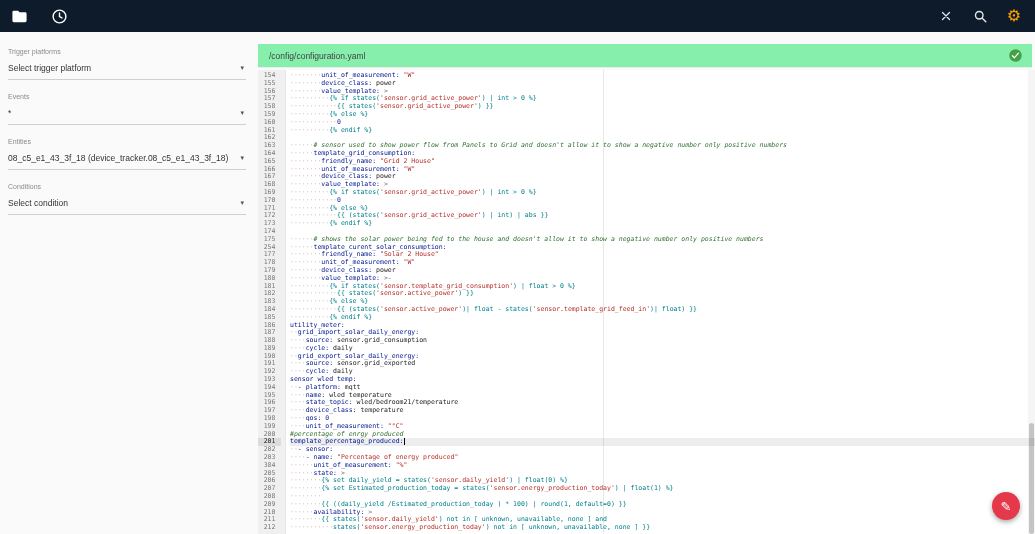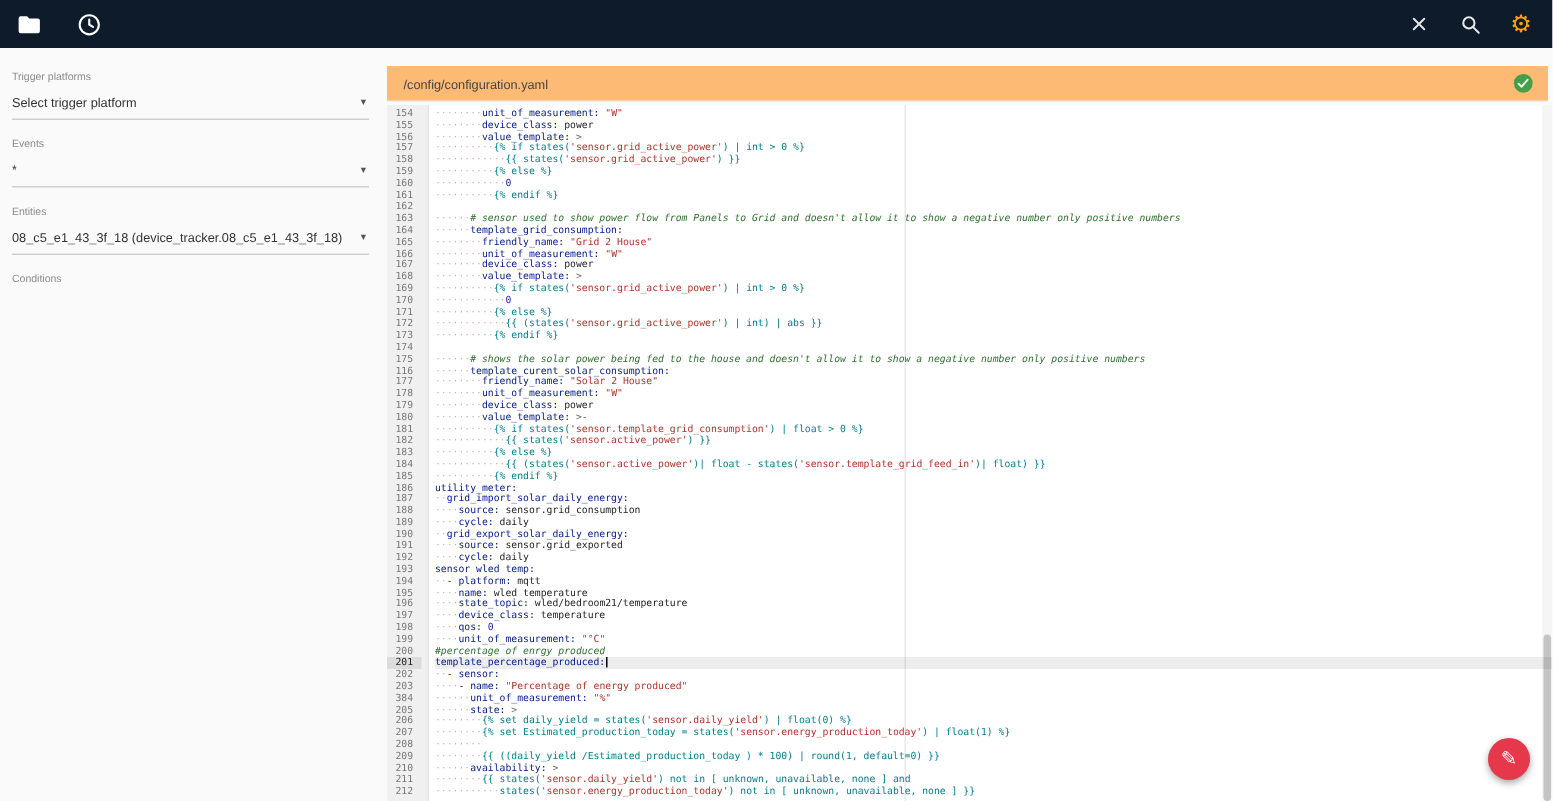--- a/index.html
+++ b/index.html
@@ -20,21 +20,21 @@
   .sidebar { position:absolute; left:8px; top:46px; width:238px; }
   .field { height:45px; }
   .f-label { font-size:7px; color:#8b8b8b; padding-top:2px; }
   .f-control { display:flex; align-items:center; justify-content:space-between;
                border-bottom:1px solid #cfcfcf; margin-top:6px; padding:2px 2px 6px 0; cursor:pointer; }
   .f-value { font-size:8.5px; color:#333; white-space:nowrap; overflow:hidden; }
   .f-value.placeholder { color:#a8a8a8; }
   .f-arrow { font-size:7px; color:#555; flex:0 0 auto; margin-left:4px; }
 
   
-  .filebar { position:absolute; left:258px; top:44px; right:3px; height:24px; background:#fdba74;
+  .filebar { position:absolute; left:258px; top:44px; right:3px; height:24px; background:#86efac;
              border-bottom:1px solid #ececec; display:flex; align-items:center; padding:0 9px 0 11px; }
   .filepath { font-size:8.5px; color:#444; flex:1; }
   .check { width:15px; height:15px; }
 
   
   .editor { position:absolute; left:258px; top:70px; right:0; bottom:0; background:#fff;
             display:flex; font-family:"DejaVu Sans Mono", monospace; }
   .gutter { width:28px; background:#f0f0f0; border-right:1px solid #e6e6e6; color:#777;
             font-size:6.5px; text-align:center; padding:2px 4px 0 0; flex:0 0 auto; }
   .gnum { height:7.8px; line-height:7.8px; }
@@ -117,20 +117,24 @@
   <div class="field">
     <div class="f-label">Entities</div>
     <div class="f-control">
       <span class="f-value">08_c5_e1_43_3f_18 (device_tracker.08_c5_e1_43_3f_18)</span>
       <span class="f-arrow">▾</span>
     </div>
   </div>
 
   <div class="field">
     <div class="f-label">Conditions</div>
+    <div class="f-control">
+      <span class="f-value">Select condition</span>
+      <span class="f-arrow">▾</span>
+    </div>
   </div>
 
 </div>
 </div>
 
 <div class="filebar">
   <span class="filepath">/config/configuration.yaml</span>
   <span class="check">
     <svg width="15" height="15" viewBox="0 0 24 24">
       <circle cx="12" cy="12" r="10" fill="#43a047"></circle>
@@ -156,21 +160,21 @@
       <div class="gnum">166</div>
       <div class="gnum">167</div>
       <div class="gnum">168</div>
       <div class="gnum">169</div>
       <div class="gnum">170</div>
       <div class="gnum">171</div>
       <div class="gnum">172</div>
       <div class="gnum">173</div>
       <div class="gnum">174</div>
       <div class="gnum">175</div>
-      <div class="gnum">116</div>
+      <div class="gnum">254</div>
       <div class="gnum">177</div>
       <div class="gnum">178</div>
       <div class="gnum">179</div>
       <div class="gnum">180</div>
       <div class="gnum">181</div>
       <div class="gnum">182</div>
       <div class="gnum">183</div>
       <div class="gnum">184</div>
       <div class="gnum">185</div>
       <div class="gnum">186</div>

